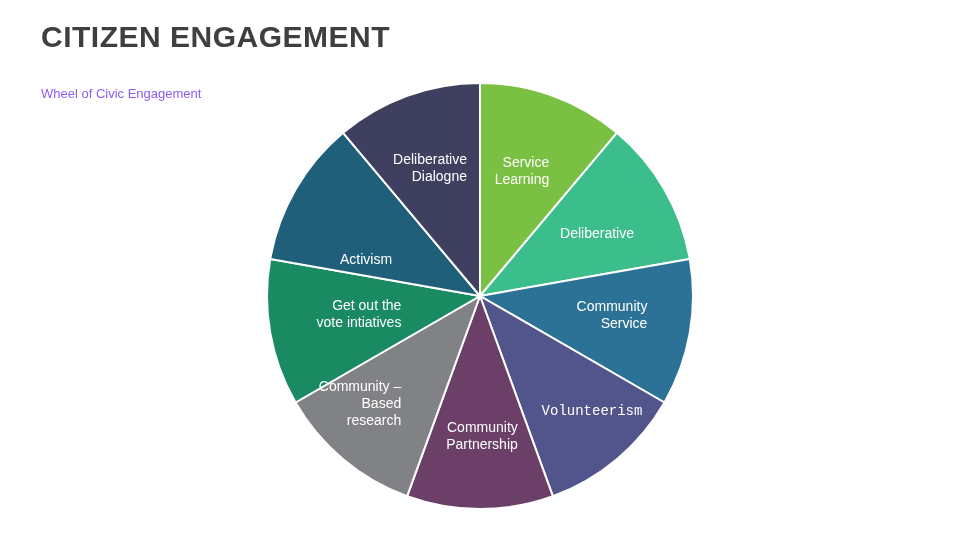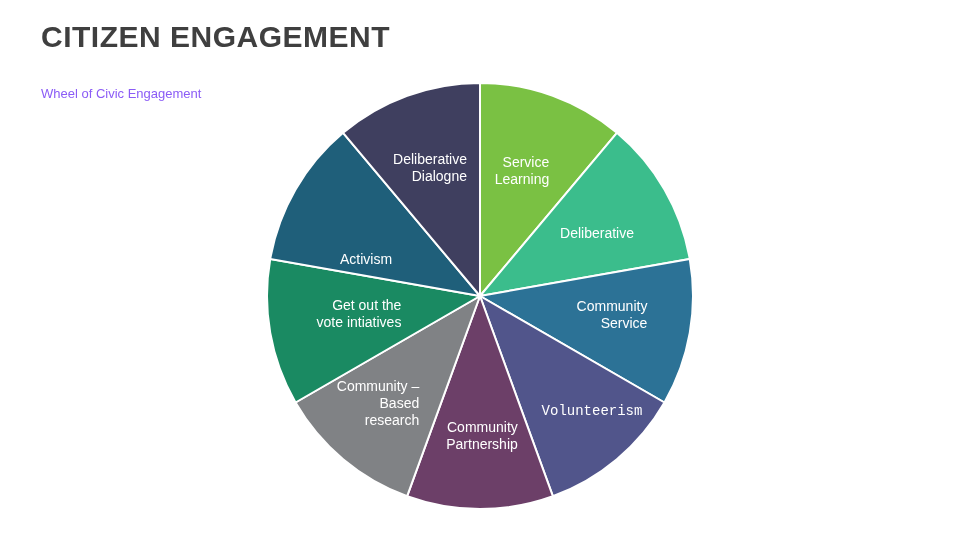--- a/index.html
+++ b/index.html
@@ -90,21 +90,21 @@
     </svg>
     <div id="pie-labels">
         <div class="slice-label" style="left: 257px; top: 90px;">Service
 Learning</div>
         <div class="slice-label" style="left: 332px; top: 152px;">Deliberative</div>
         <div class="slice-label" style="left: 347px; top: 234px;">Community
 Service</div>
         <div class="slice-label" style="left: 327px; top: 330px; font-family: Liberation Mono, monospace;">Volunteerism</div>
         <div class="slice-label" style="left: 217px; top: 355px;">Community
 Partnership</div>
-        <div class="slice-label" style="left: 113px; top: 322px;">Community –
+        <div class="slice-label" style="left: 95px; top: 322px;">Community –
 Based
 research</div>
         <div class="slice-label" style="left: 94px; top: 233px;">Get out the
 vote intiatives</div>
         <div class="slice-label" style="left: 101px; top: 152px; margin-top: 26px;">Activism</div>
         <div class="slice-label" style="left: 165px; top: 87px;">Deliberative
 Dialogne</div>
       </div>
   </div>
 

